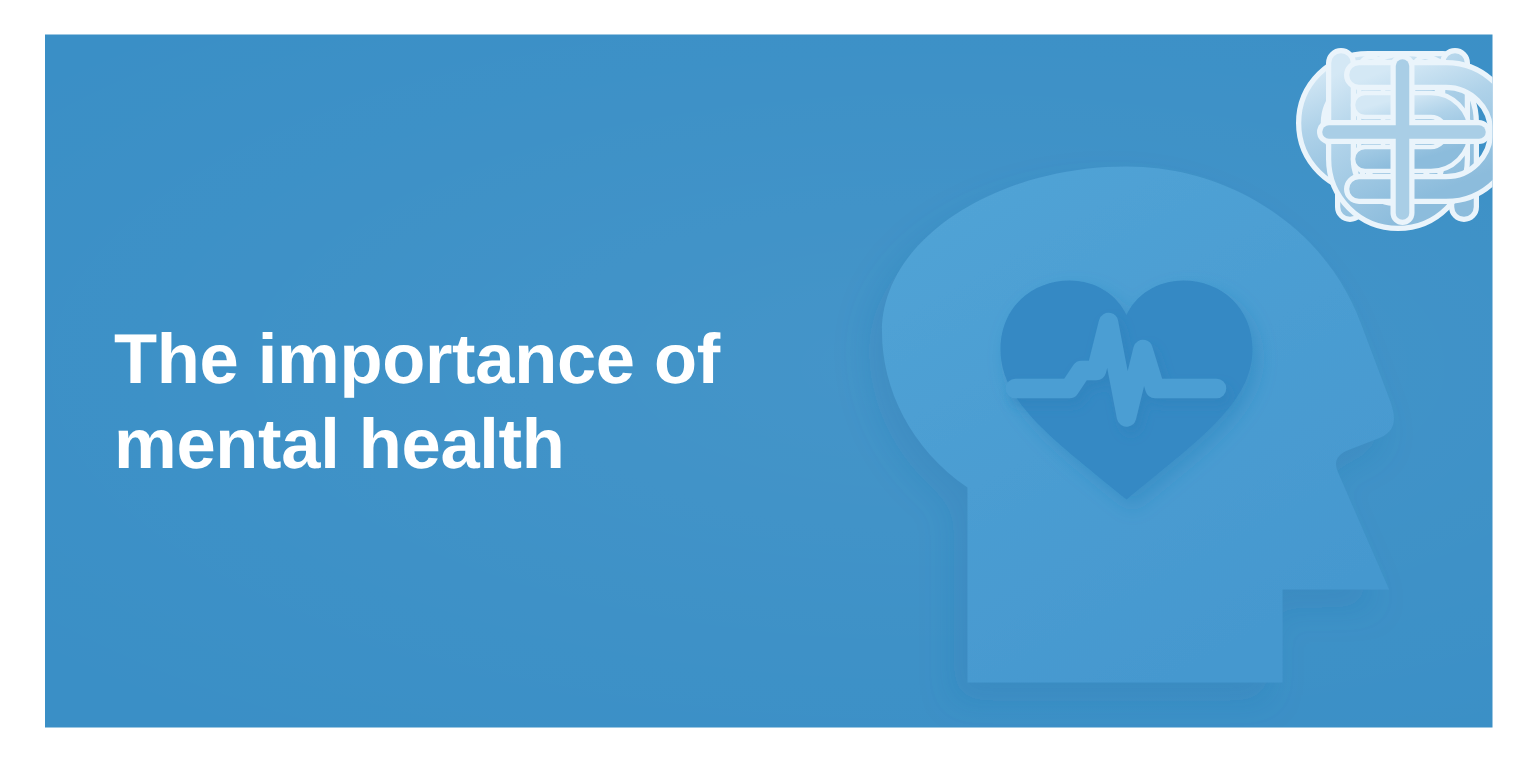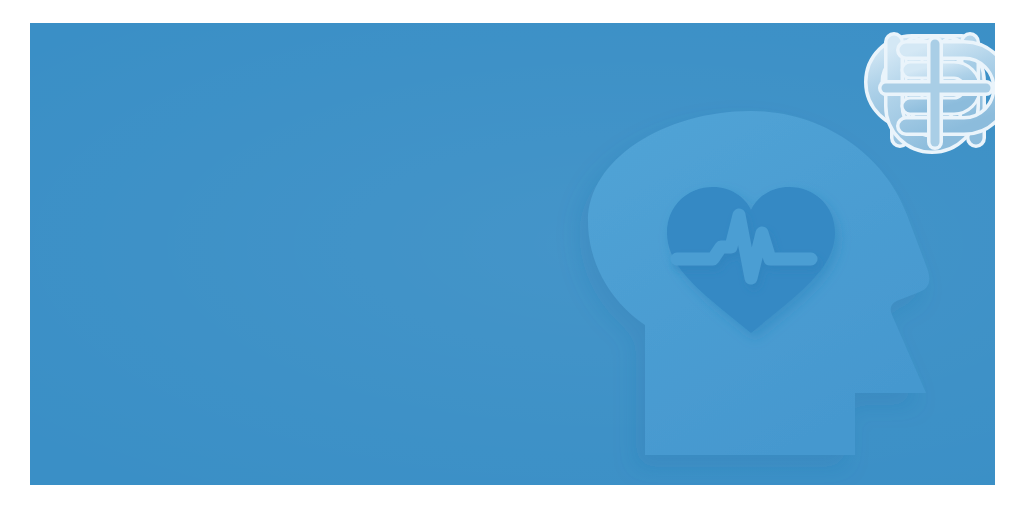--- a/index.html
+++ b/index.html
@@ -142,20 +142,22 @@
                    L 176 184
                    L 184 152
                    L 196 215
                    L 207 170
                    L 215 196
                    L 256 196" fill="none" stroke="#4c9ed3" stroke-width="13" stroke-linejoin="round" stroke-linecap="round"></path>
         </g>
       </svg>
     </div>
 
+    <h1 id="headline">The importance of
+mental health</h1>
 
     <div id="logo">
       <svg viewBox="0 0 146 146" xmlns="http://www.w3.org/2000/svg" aria-hidden="true">
         <defs>
           <linearGradient id="knotGrad" x1="0.1" y1="0" x2="0.6" y2="1">
             <stop offset="0%" stop-color="#d4e8f5"></stop>
             <stop offset="40%" stop-color="#afd2e9"></stop>
             <stop offset="100%" stop-color="#8cbcdc"></stop>
           </linearGradient>
         </defs>

